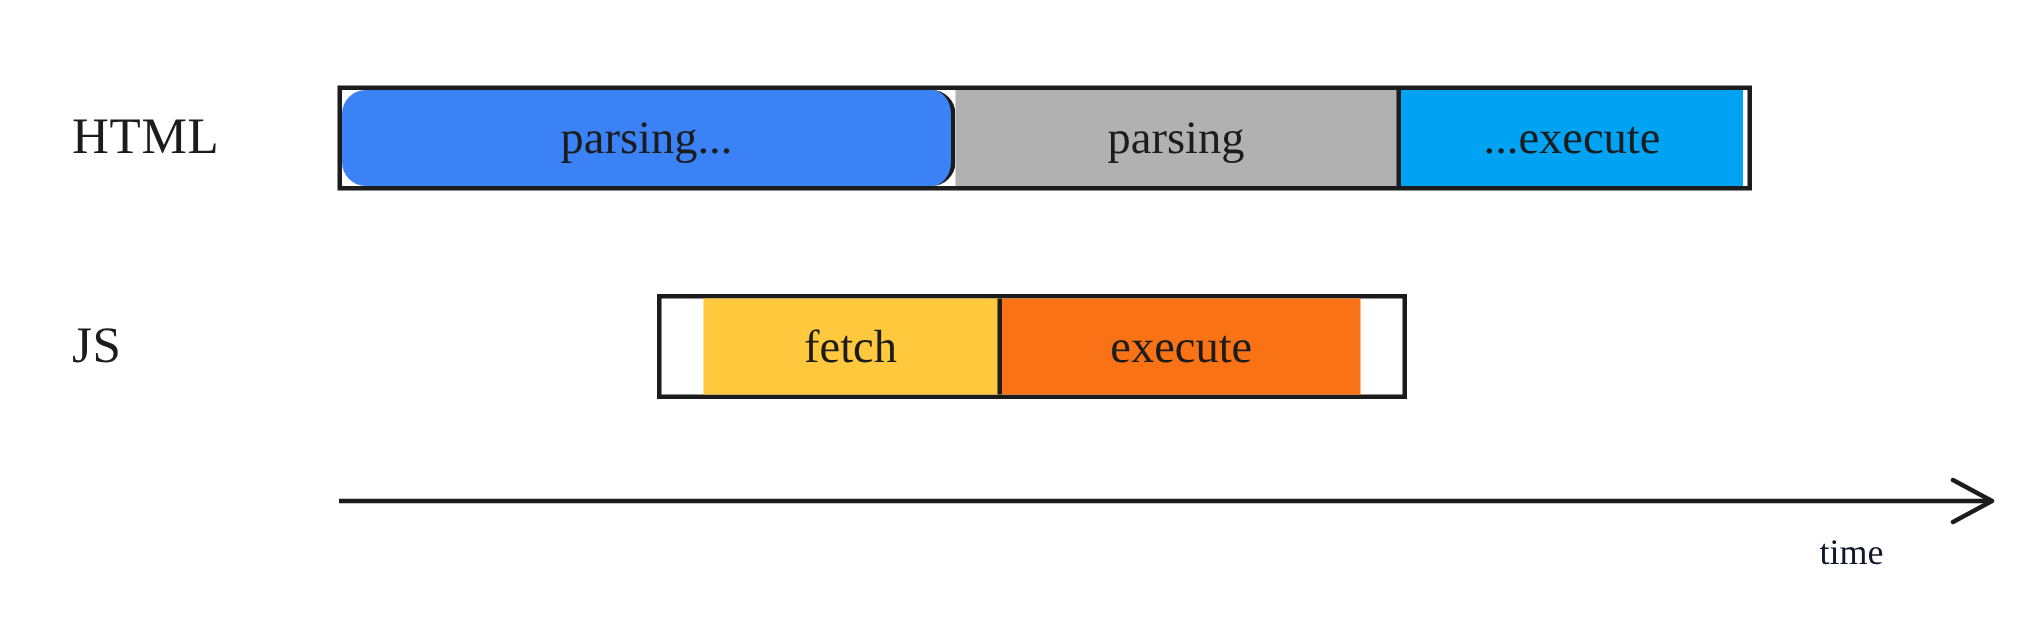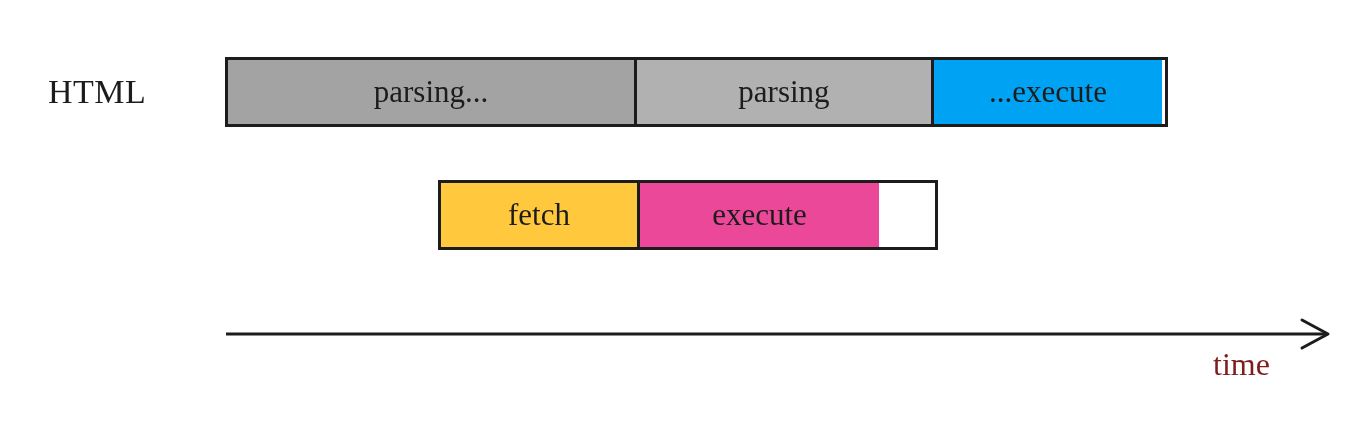--- a/index.html
+++ b/index.html
@@ -37,69 +37,71 @@
     display: flex;
     height: 70px;
   }
   .bar.html-bar {
     left: 225px;
     top: 45px;
     width: 943px;
   }
   .bar.js-bar {
     left: 438px;
-    top: 168px;
+    top: 184px;
     width: 500px;
+    justify-content: center;
   }
   .segment {
     box-sizing: border-box;
     height: 100%;
     display: flex;
     align-items: center;
     justify-content: center;
     font-size: 31px;
     color: #1c1c1c;
     white-space: nowrap;
   }
   .segment.divider { border-right: 3px solid #1c1c1c; }
 
-  .seg-parsing-1 { width: 409px; background: #a3a3a3; }
+  .seg-parsing-1 { width: 409px; background: #3b82f6; border-radius: 16px; }
   .seg-blocked   { width: 297px; background: #b1b1b1; }
   .seg-parsing-2 { width: 228px; background: #00a3f4; }
   .seg-fetch     { width: 199px; background: #ffc83d; }
-  .seg-execute   { width: 239px; background: #ec4899; }
+  .seg-execute   { width: 239px; background: #f97316; }
 
   .axis-svg {
     position: absolute;
     left: 225px;
     top: 303px;
     width: 1112px;
     height: 38px;
   }
   .axis-label {
     position: absolute;
     left: 1213px;
-    top: 334px;
-    font-size: 32px;
-    color: #7f1d1d;
+    top: 344px;
+    font-size: 24px;
+    color: #0f172a;
   }
 </style>
 </head>
 <body>
 
 <div class="canvas">
 
   <div class="row-label html">HTML</div>
 
   <div class="bar html-bar">
     <div class="segment divider seg-parsing-1">parsing...</div>
     <div class="segment divider seg-blocked">parsing</div>
     <div class="segment seg-parsing-2">...execute</div>
   </div>
 
+  <div class="row-label js">JS</div>
 
   <div class="bar js-bar">
     <div class="segment divider seg-fetch">fetch</div>
     <div class="segment seg-execute">execute</div>
   </div>
 
   <svg class="axis-svg" viewBox="0 0 1112 38" xmlns="http://www.w3.org/2000/svg" aria-hidden="true">
     <line x1="1" y1="19" x2="1101" y2="19" stroke="#1c1c1c" stroke-width="3"></line>
     <polyline points="1077,5 1103,19 1077,33" fill="none" stroke="#1c1c1c" stroke-width="3" stroke-linecap="round" stroke-linejoin="round"></polyline>
   </svg>

